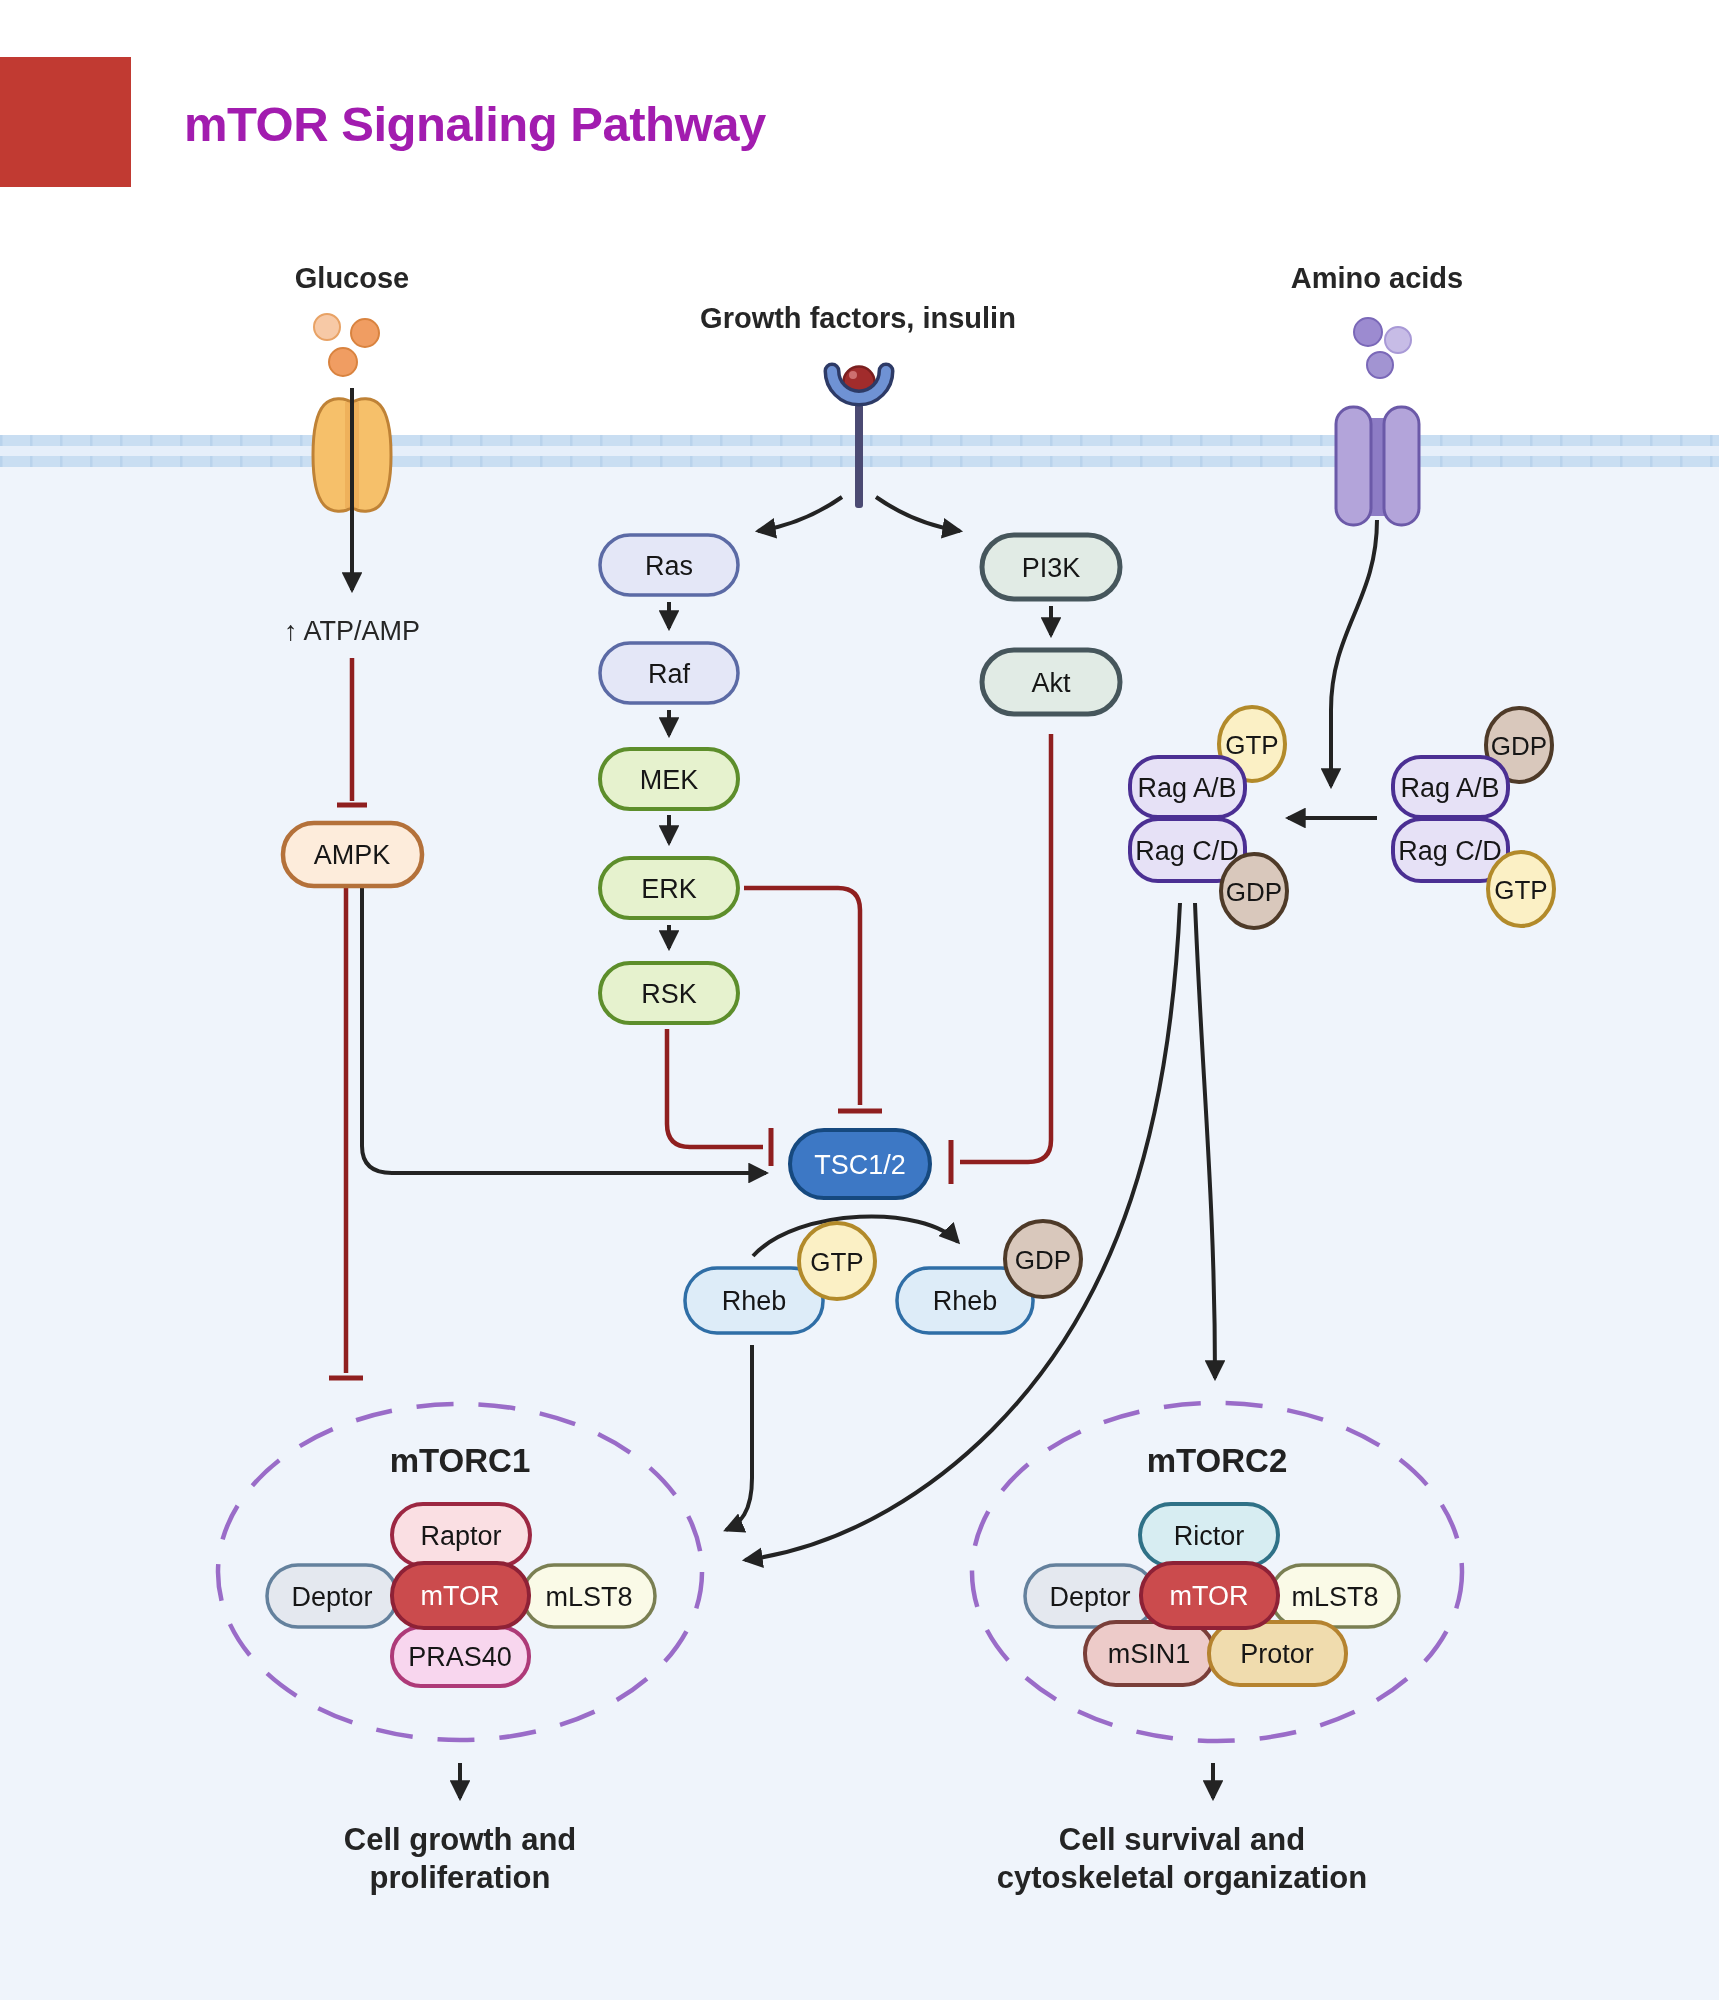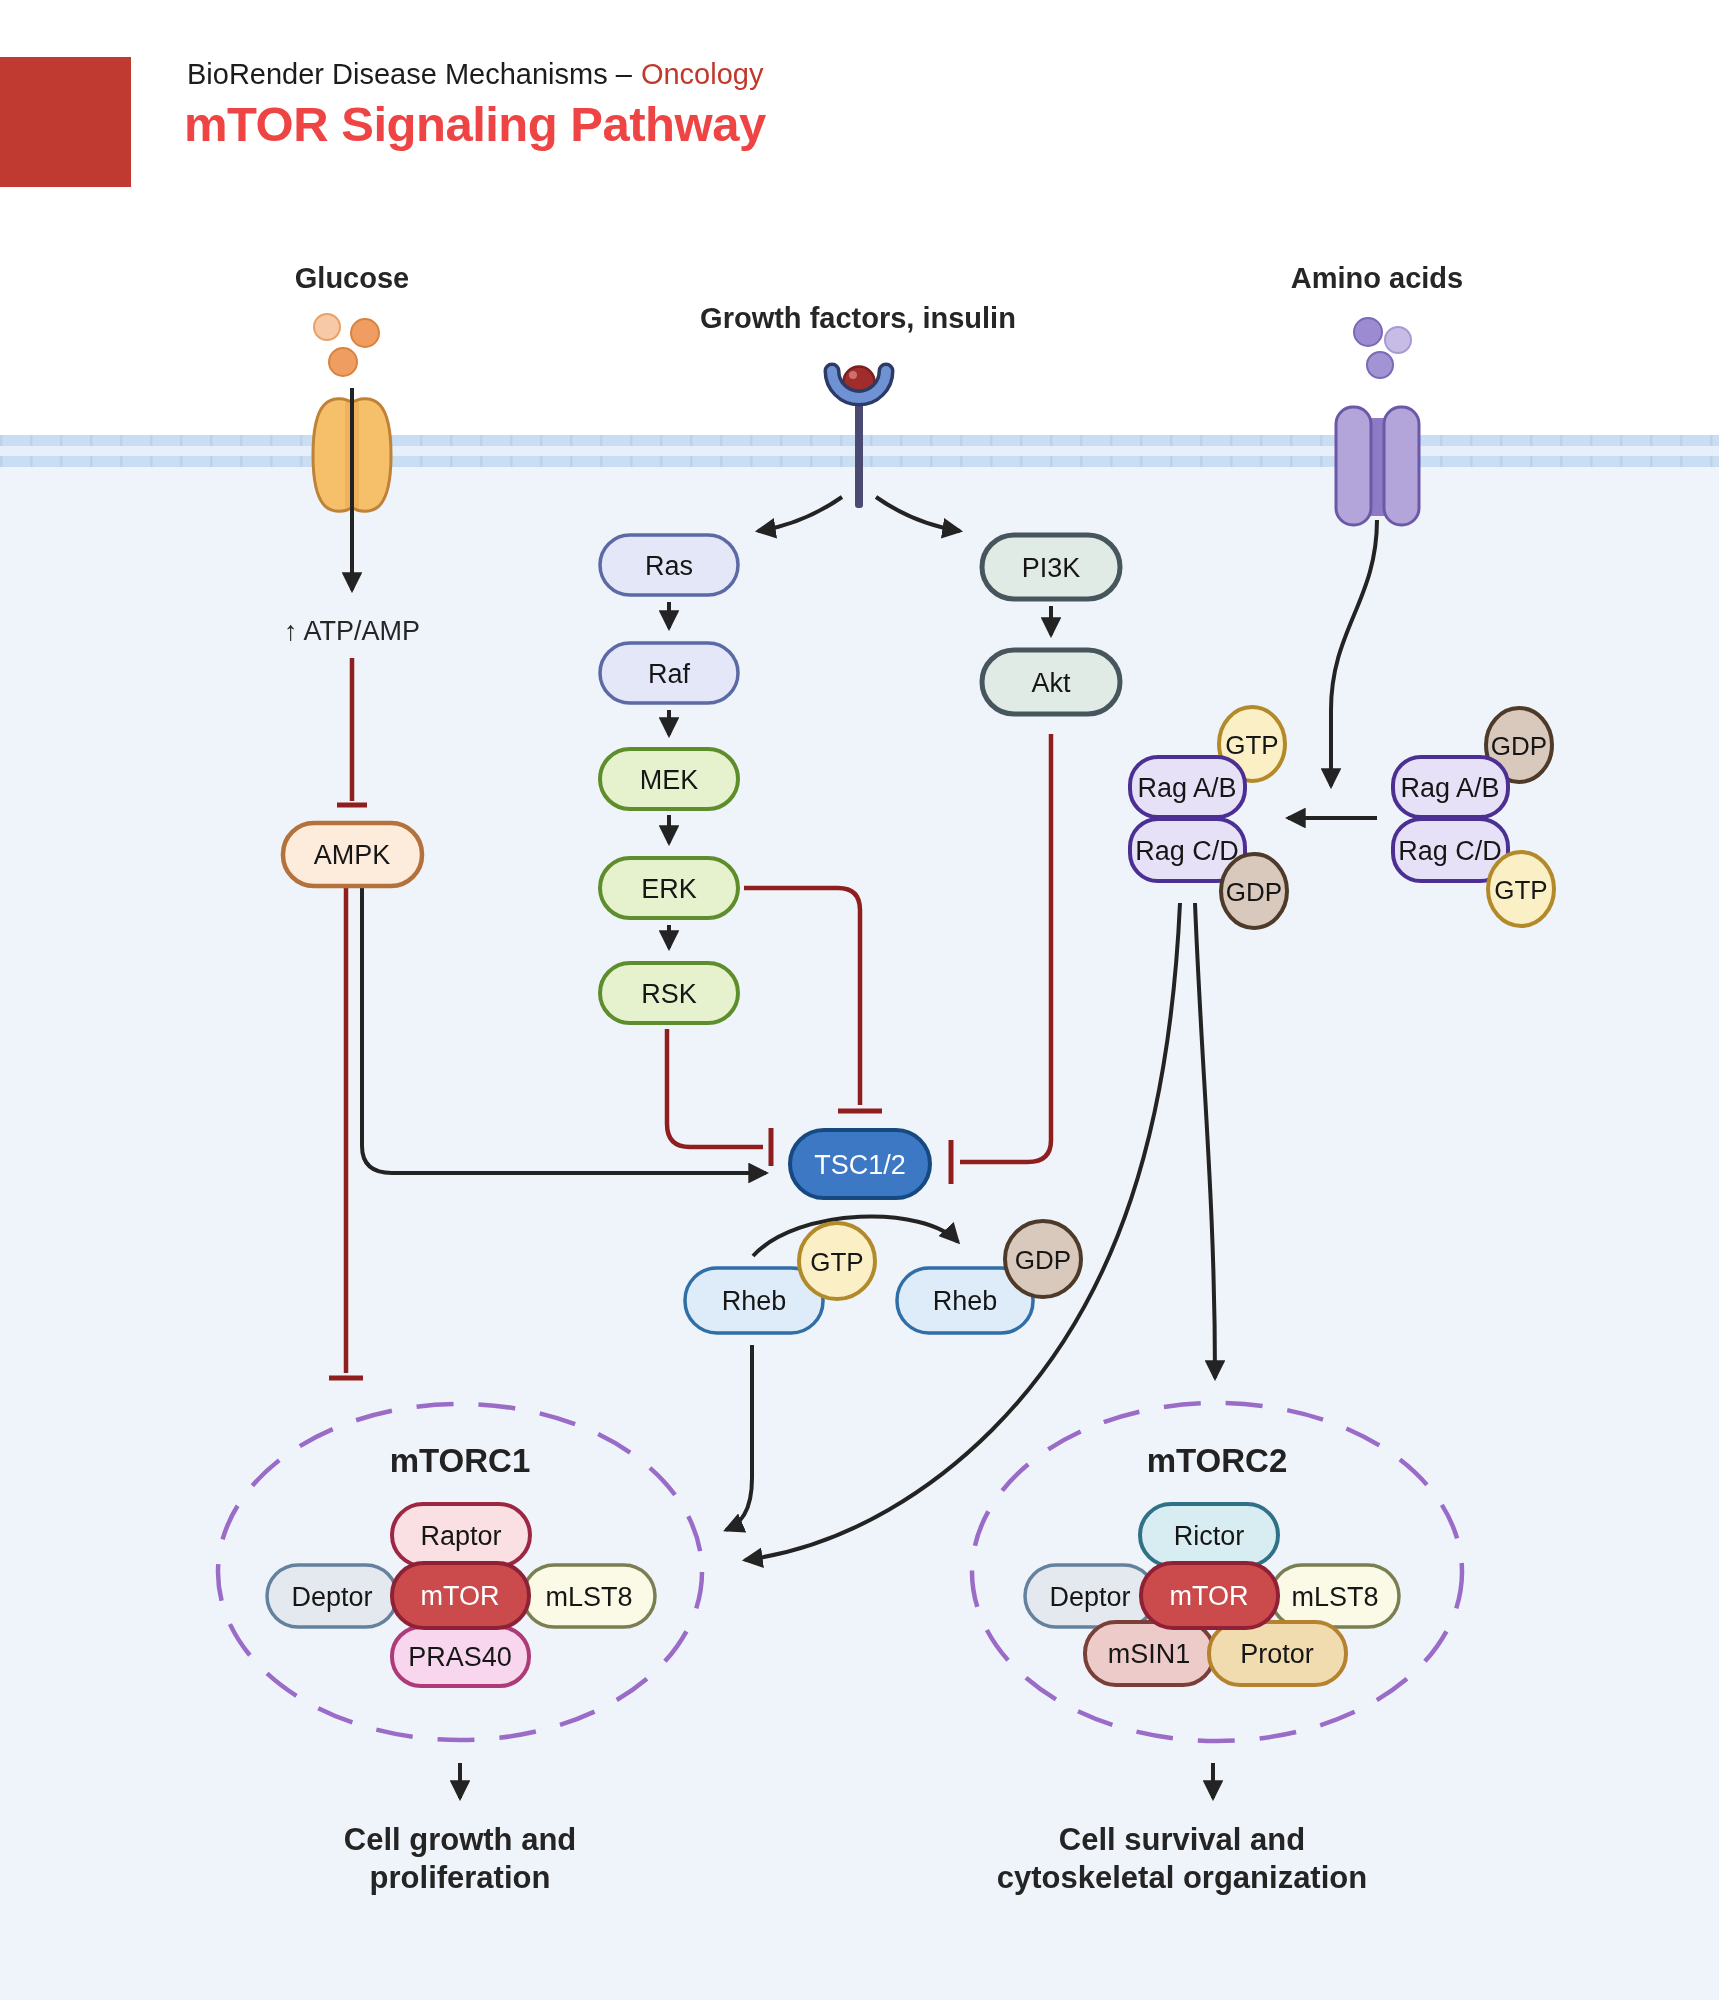--- a/index.html
+++ b/index.html
@@ -4,21 +4,21 @@
 <style>
   html,body{margin:0;padding:0;background:#ffffff;}
   .canvas{position:relative;width:1719px;height:2000px;background:#ffffff;overflow:hidden;
           font-family:"Liberation Sans",sans-serif;}
   .canvas svg{position:absolute;left:0;top:0;}
   
   .header{position:absolute;left:0;top:0;width:1719px;height:200px;z-index:5;}
   .red-square{position:absolute;left:0;top:57px;width:131px;height:130px;background:#c13a32;}
   .series-line{position:absolute;left:187px;top:58px;font-size:29px;color:#1c1c1c;white-space:nowrap;}
   .series-line .onc{color:#c0392b;margin-left:9px;}
-  .page-title{position:absolute;left:184px;top:96px;font-size:49px;font-weight:bold;color:#ef4444;letter-spacing:-0.5px;white-space:nowrap;}
+  .page-title{position:absolute;left:184px;top:96px;font-size:49px;font-weight:bold;color:#a21caf;letter-spacing:-0.5px;white-space:nowrap;}
   
   .pill{stroke-width:3.5;}
   .p-lav{fill:#e4e7f7;stroke:#5b6aa5;}
   .p-grn{fill:#e6f2ce;stroke:#5d8e2b;stroke-width:4;}
   .p-sage{fill:#e1ebe5;stroke:#46565c;stroke-width:5;}
   .p-amber{fill:#fdecdb;stroke:#b4713a;stroke-width:4.5;}
   .p-tsc{fill:#3d78c5;stroke:#16497f;stroke-width:4;}
   .p-blue{fill:#ddecf8;stroke:#2f6ea6;}
   .p-rag{fill:#e6e1f6;stroke:#4b2f93;stroke-width:4;}
   .p-raptor{fill:#fadfe3;stroke:#9c2742;stroke-width:4;}
@@ -265,19 +265,16 @@
     <text class="atp" x="352" y="640">↑ ATP/AMP</text>
 
     <text class="out" x="460" y="1850">Cell growth and</text>
     <text class="out" x="460" y="1888">proliferation</text>
     <text class="out" x="1182" y="1850">Cell survival and</text>
     <text class="out" x="1182" y="1888">cytoskeletal organization</text>
   </svg>
 
   <div class="header">
     <div class="red-square"></div>
-    <div class="series-line">
-      <span>BioRender Disease Mechanisms –</span><span class="onc">Oncology</span>
-    </div>
     <div class="page-title">mTOR Signaling Pathway</div>
   </div>
 
 </div>
 
 </body></html>

